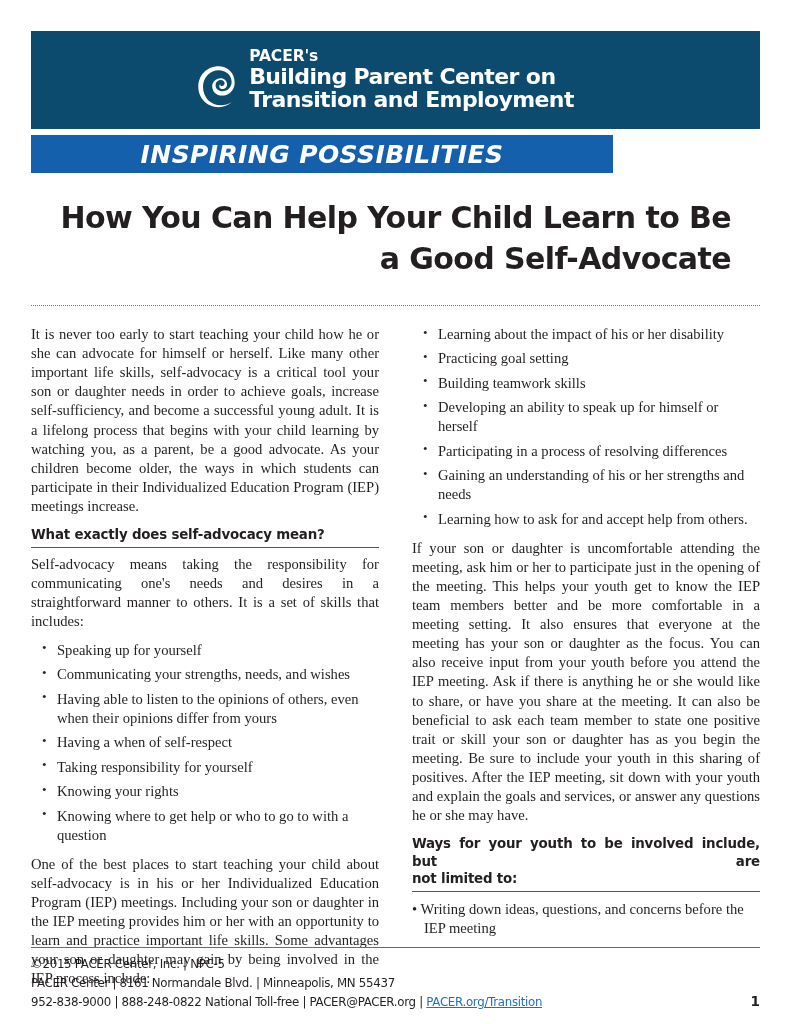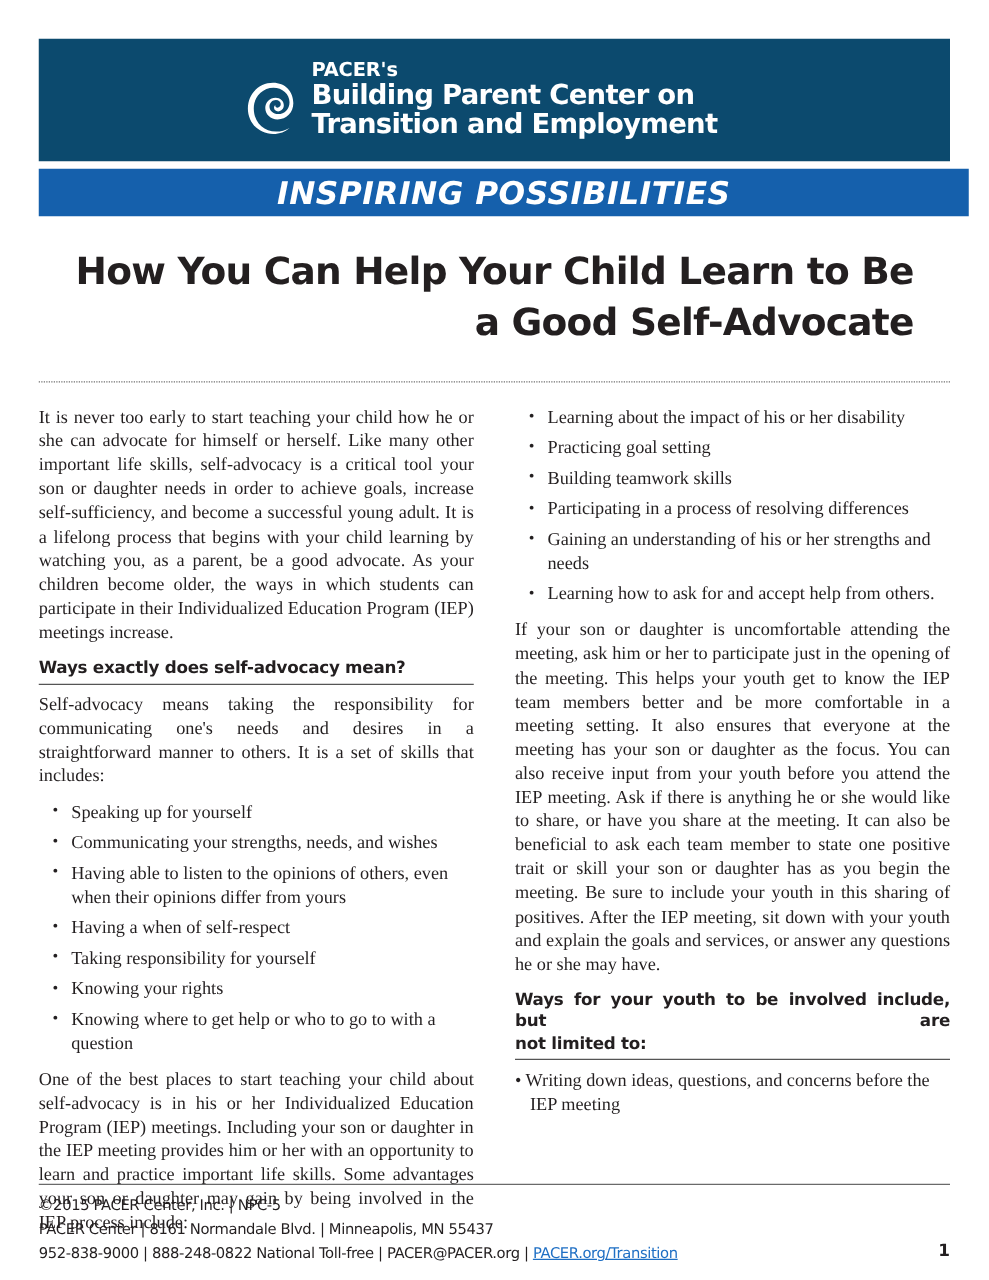--- a/index.html
+++ b/index.html
@@ -65,21 +65,21 @@
   }
   .logo-line2, .logo-line3 {
     font-size: 22px;
     letter-spacing: -0.6px;
   }
 
   .blue-band {
     position: absolute;
     left: 31px;
     top: 135px;
-    width: 744px;
+    width: 582px;
     height: 38px;
     background: #1560ac;
     display: flex;
     align-items: center;
     justify-content: center;
   }
   .blue-band span {
     color: #ffffff;
     font-family: "DejaVu Sans", "Liberation Sans", sans-serif;
     font-style: italic;
@@ -232,21 +232,21 @@
   <div class="blue-band">
     <span>INSPIRING POSSIBILITIES</span>
   </div>
 
   <div class="doc-title">How You Can Help Your Child Learn to Be a Good Self-Advocate</div>
   <div class="dotted-rule"></div>
 
   <div class="col col-left">
     <p class="body">It is never too early to start teaching your child how he or she can advocate for himself or herself. Like many other important life skills, self-advocacy is a critical tool your son or daughter needs in order to achieve goals, increase self-sufficiency, and become a successful young adult. It is a lifelong process that begins with your child learning by watching you, as a parent, be a good advocate. As your children become older, the ways in which students can participate in their Individualized Education Program (IEP) meetings increase.</p>
 
-    <h2 class="section-head">Ways exactly does self-advocacy mean?</h2>
+    <h2 class="section-head">What exactly does self-advocacy mean?</h2>
 
     <p class="body">Self-advocacy means taking the responsibility for communicating one's needs and desires in a straightforward manner to others. It is a set of skills that includes:</p>
 
     <ul class="bullets">
       <li>Speaking up for yourself</li>
       <li>Communicating your strengths, needs, and wishes</li>
       <li>Having able to listen to the opinions of others, even when their opinions differ from yours</li>
       <li>Having a when of self-respect</li>
       <li>Taking responsibility for yourself</li>
       <li>Knowing your rights</li>
@@ -254,20 +254,21 @@
     </ul>
 
     <p class="body">One of the best places to start teaching your child about self-advocacy is in his or her Individualized Education Program (IEP) meetings. Including your son or daughter in the IEP meeting provides him or her with an opportunity to learn and practice important life skills. Some advantages your son or daughter may gain by being involved in the IEP process include:</p>
   </div>
 
   <div class="col col-right">
     <ul class="bullets" style="margin-top:0;">
       <li>Learning about the impact of his or her disability</li>
       <li>Practicing goal setting</li>
       <li>Building teamwork skills</li>
+      <li>Developing an ability to speak up for himself or herself</li>
       <li>Participating in a process of resolving differences</li>
       <li>Gaining an understanding of his or her strengths and needs</li>
       <li>Learning how to ask for and accept help from others.</li>
     </ul>
 
 
     <p class="body">If your son or daughter is uncomfortable attending the meeting, ask him or her to participate just in the opening of the meeting. This helps your youth get to know the IEP team members better and be more comfortable in a meeting setting. It also ensures that everyone at the meeting has your son or daughter as the focus. You can also receive input from your youth before you attend the IEP meeting. Ask if there is anything he or she would like to share, or have you share at the meeting. It can also be beneficial to ask each team member to state one positive trait or skill your son or daughter has as you begin the meeting. Be sure to include your youth in this sharing of positives. After the IEP meeting, sit down with your youth and explain the goals and services, or answer any questions he or she may have.</p>
 
     <h2 class="section-head two-line">
       <span class="j">Ways for your youth to be involved include, but are</span>

